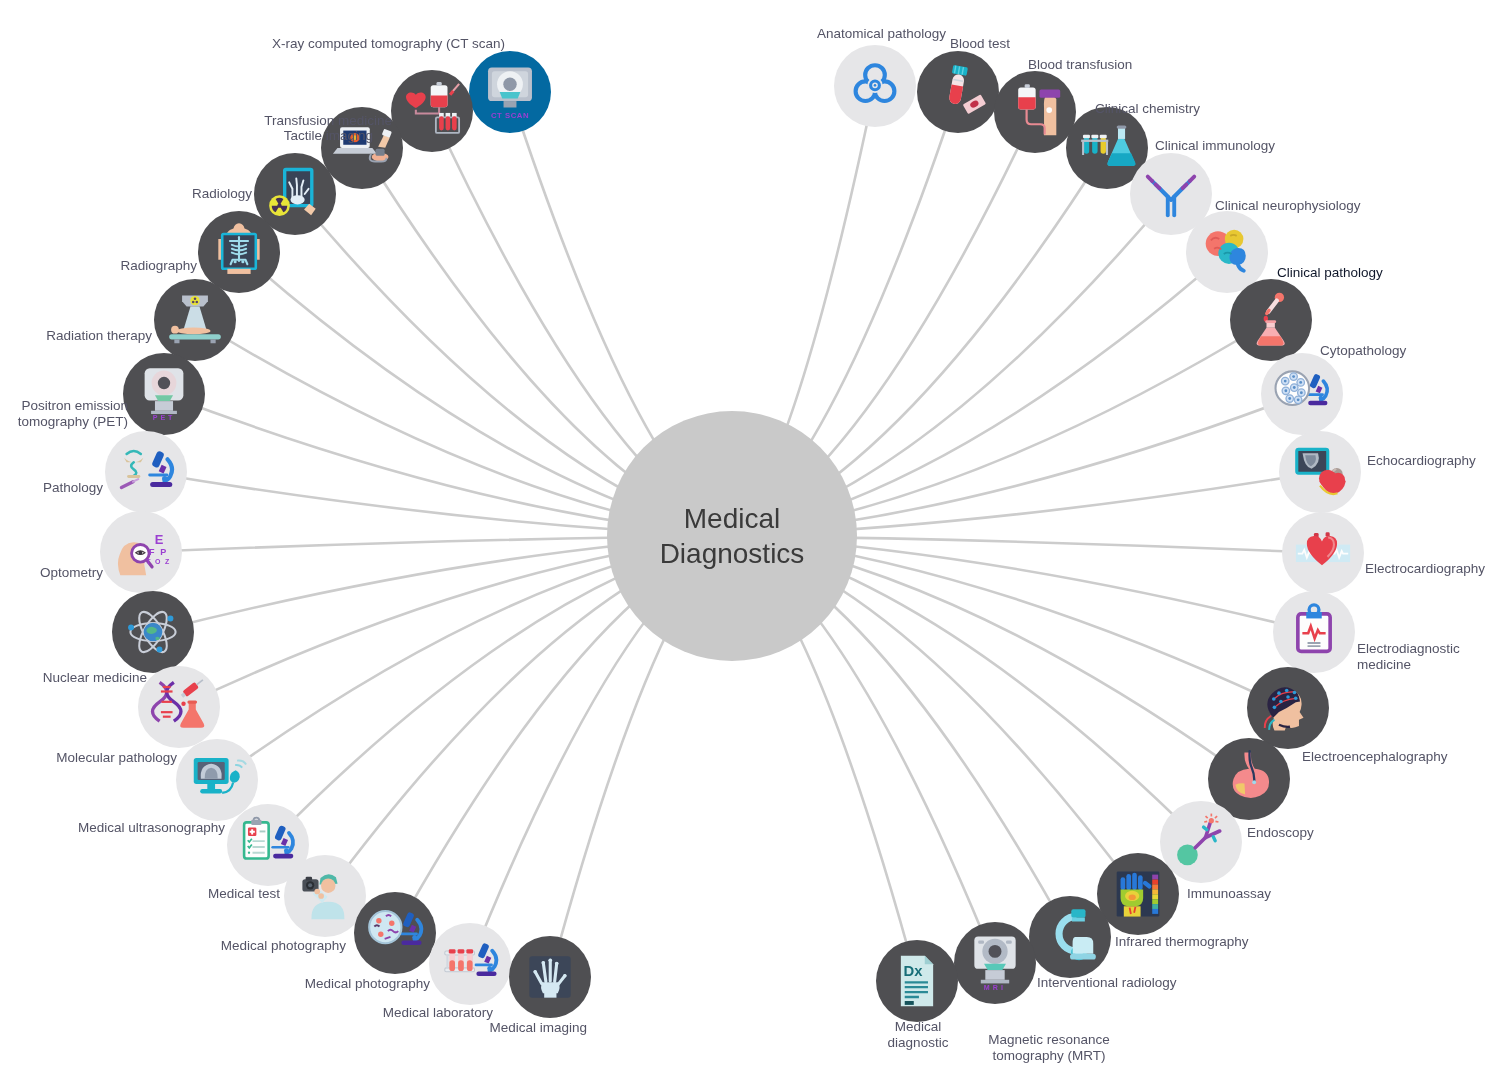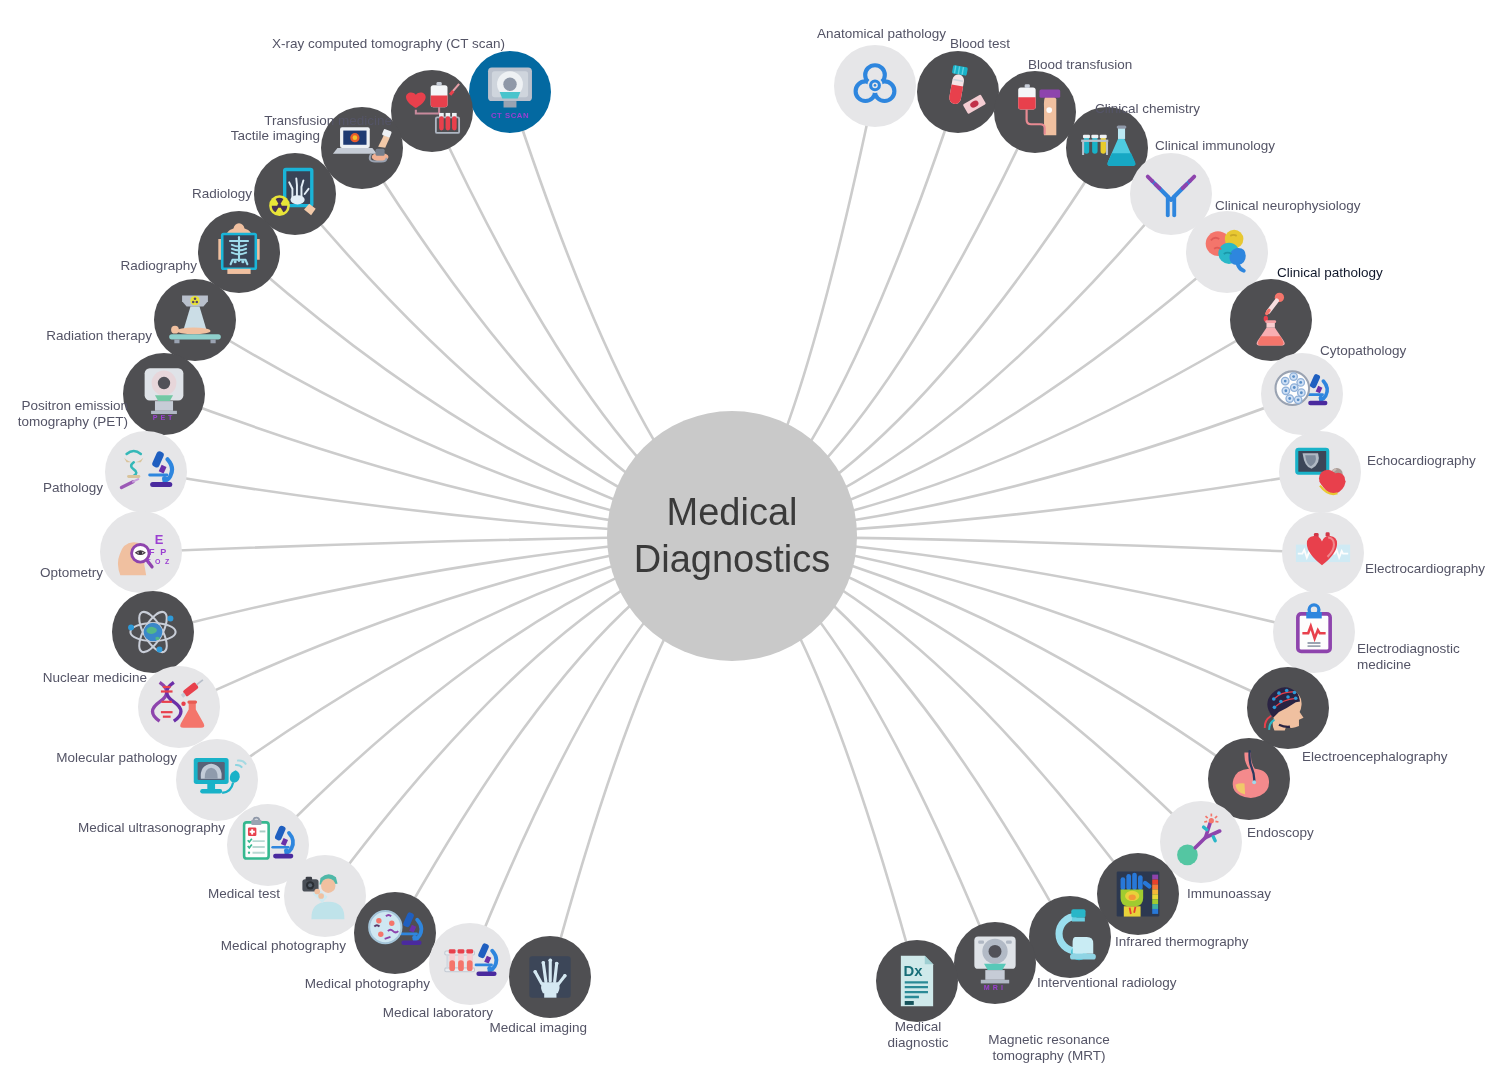--- a/index.html
+++ b/index.html
@@ -14,21 +14,21 @@
   }
   .node svg{width:62px;height:62px;display:block;}
   .nlabel{
     position:absolute;z-index:4;font-size:13.5px;line-height:1.18;
     transform:translateY(-50%);
   }
   #center-topic{
     position:absolute;width:250px;height:250px;border-radius:50%;z-index:3;
     display:flex;align-items:center;justify-content:center;text-align:center;
   }
-  #center-label{width:205px;font-size:38px;line-height:1.25;}
+  #center-label{width:205px;font-size:28px;line-height:1.25;}
 </style>
 </head>
 <body>
 
 <div id="canvas">
   <svg id="edges" width="1500" height="1076">
       <path d="M 732 536 Q 632.1 465.0 510 92" fill="none" stroke="#cccccc" stroke-width="2.6" stroke-linecap="round"></path>
       <path d="M 732 536 Q 597.0 468.0 432 111" fill="none" stroke="#cccccc" stroke-width="2.6" stroke-linecap="round"></path>
       <path d="M 732 536 Q 565.5 473.9 362 148" fill="none" stroke="#cccccc" stroke-width="2.6" stroke-linecap="round"></path>
       <path d="M 732 536 Q 535.4 481.3 295 194" fill="none" stroke="#cccccc" stroke-width="2.6" stroke-linecap="round"></path>
@@ -103,21 +103,21 @@
           <circle cx="18.5" cy="16" r="3.6" fill="#e85c2c"></circle>
           <circle cx="18.5" cy="16" r="1.8" fill="#f2c12c"></circle>
           <path d="M5 24 h27 l3.5 4.5 h-34 z" fill="#c6ccd6"></path>
           <ellipse cx="38" cy="31" rx="6.5" ry="3.2" fill="#f0b093"></ellipse>
           <path d="M36.5 23 l4.5 -9 l4.5 1.8 l-3.5 8 z" fill="#f2c9a8"></path>
           <rect x="40" y="10" width="6.5" height="5" rx="1" transform="rotate(22 43 12.5)" fill="#eef1f4"></rect>
           <rect x="34.5" y="24.5" width="7" height="5.5" rx="1.2" fill="#767f8d"></rect>
           <path d="M31 28.5 q-3 6 3 6 h5 q4 0 4 -3" fill="none" stroke="#9aa3b2" stroke-width="1.5"></path>
         </svg>
       </div>
-      <div class="nlabel" style="color: rgb(84, 84, 102); top: 136px; right: 1180px; text-align: right; white-space: nowrap;">Tactile imaging</div>
+      <div class="nlabel" style="color: rgb(84, 84, 102); top: 136px; right: 1127px; text-align: right; white-space: nowrap;">Tactile imaging</div>
       <div class="node" style="left: 254px; top: 153px; background: rgb(79, 79, 82);">
         <svg viewBox="0 0 48 48">
           <rect x="16" y="5" width="21" height="28" rx="1" fill="#394457" stroke="#1ab4d8" stroke-width="2.6"></rect>
           <g stroke="#e4eef6" stroke-width="1.5" stroke-linecap="round" fill="none">
             <path d="M22 27 v-7 l-2.5 -5"></path>
             <path d="M25.5 27 v-10 l-0.5 -5"></path>
             <path d="M29 27 v-8.5 l1.5 -5"></path>
             <path d="M31.5 24 l3 -4"></path>
           </g>
           <ellipse cx="26" cy="28.5" rx="5.5" ry="3.6" fill="#e4eef6"></ellipse>

